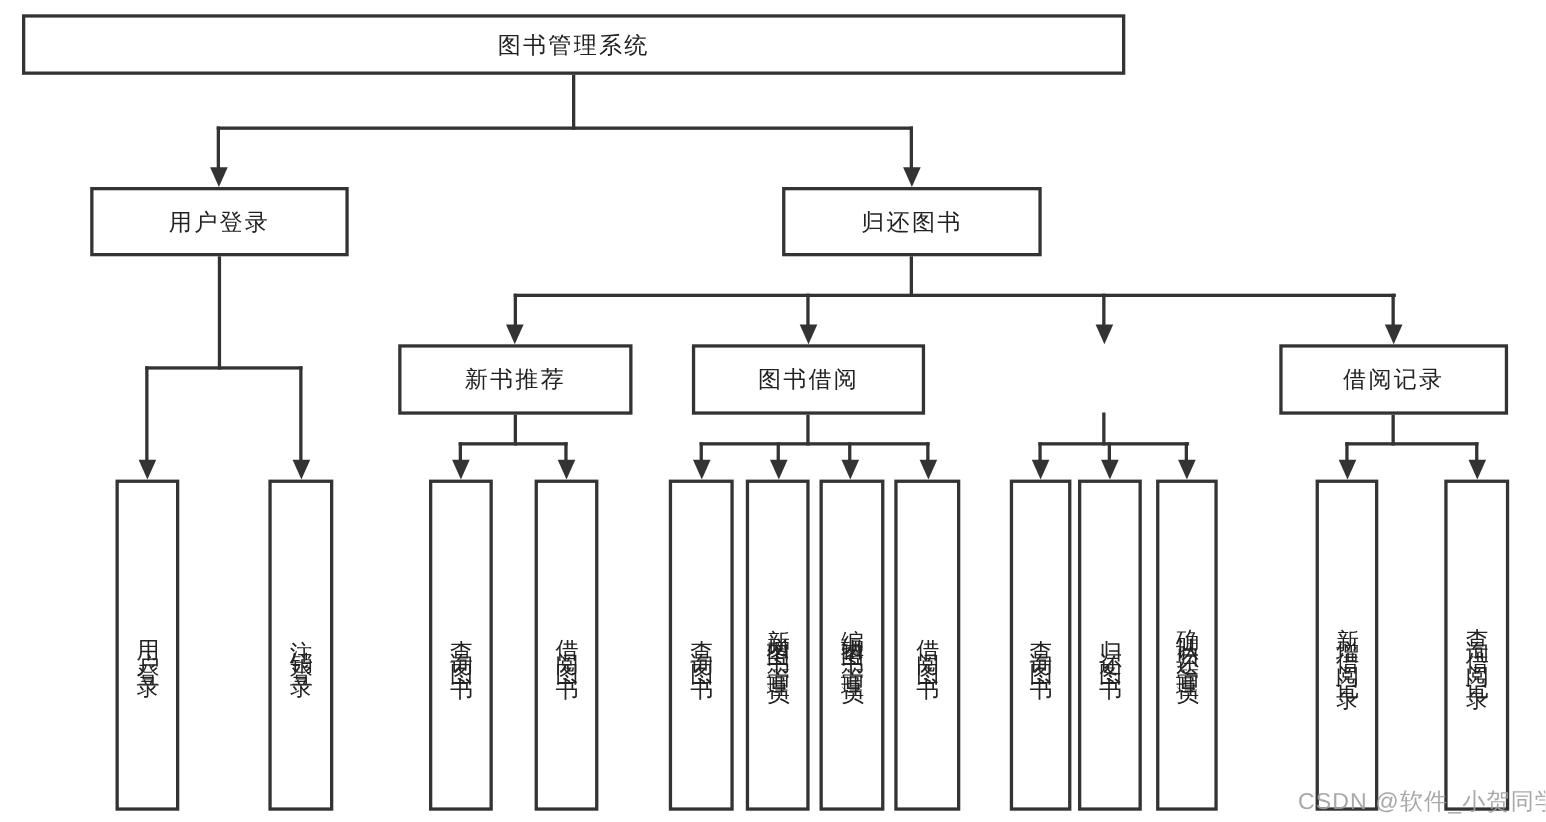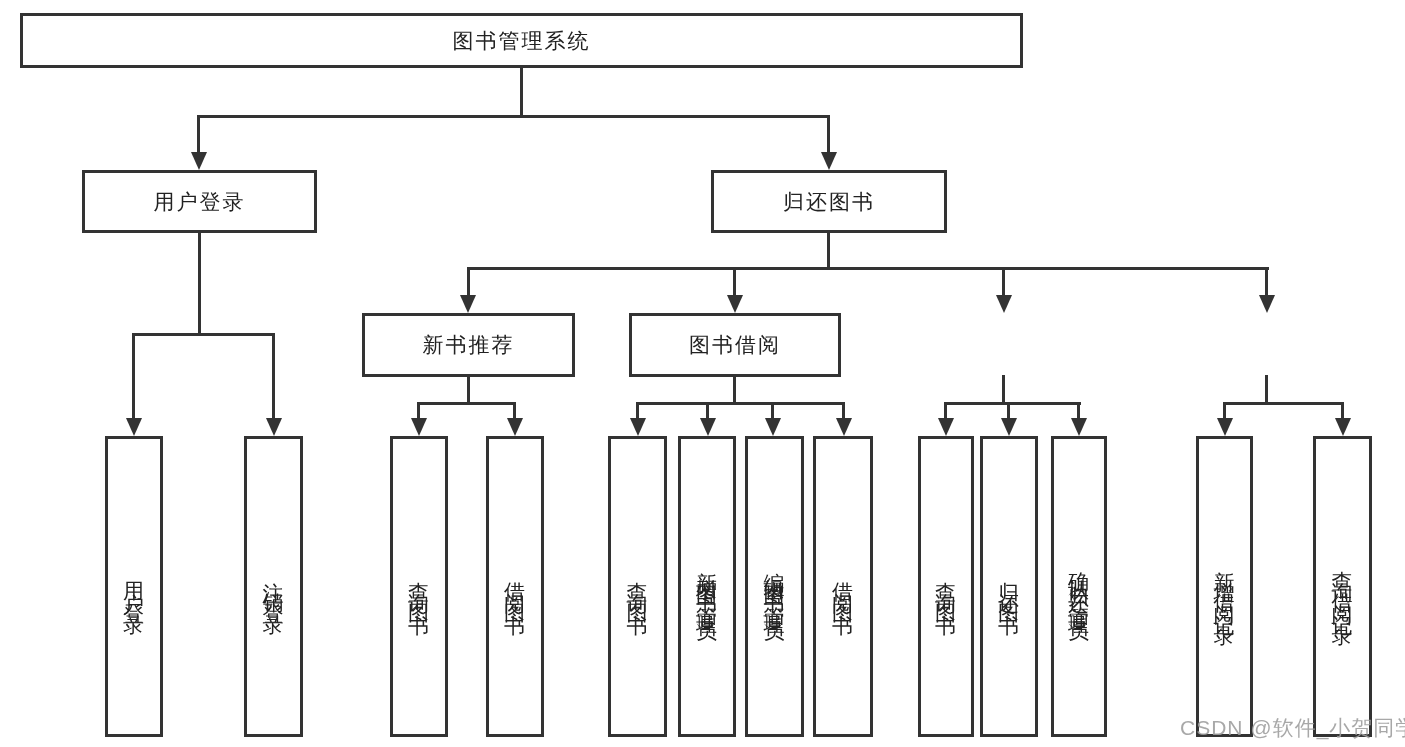--- a/index.html
+++ b/index.html
@@ -71,20 +71,23 @@
   <div class="edge" style="left:1002px;top:267px;width:3px;height:31px;"></div>
   <div class="arrow" style="left:996px;top:295px;"></div>
   <div class="edge" style="left:1265px;top:267px;width:3px;height:31px;"></div>
   <div class="arrow" style="left:1259px;top:295px;"></div>
 
   <div class="box" style="left:629px;top:313px;width:212px;height:64px;">
     <span>图书借阅</span>
   </div>
   <div class="box" style="left:362px;top:313px;width:213px;height:64px;">
     <span>新书推荐</span>
+  </div>
+  <div class="box" style="left:1163px;top:313px;width:208px;height:64px;">
+    <span>借阅记录</span>
   </div>
 
   <div class="edge" style="left:467px;top:375px;width:3px;height:30px;"></div>
   <div class="edge" style="left:417px;top:402px;width:99px;height:3px;"></div>
   <div class="edge" style="left:417px;top:402px;width:3px;height:18px;"></div>
   <div class="arrow" style="left:411px;top:418px;"></div>
   <div class="edge" style="left:513px;top:402px;width:3px;height:18px;"></div>
   <div class="arrow" style="left:507px;top:418px;"></div>
 
   <div class="edge" style="left:733px;top:375px;width:3px;height:30px;"></div>

